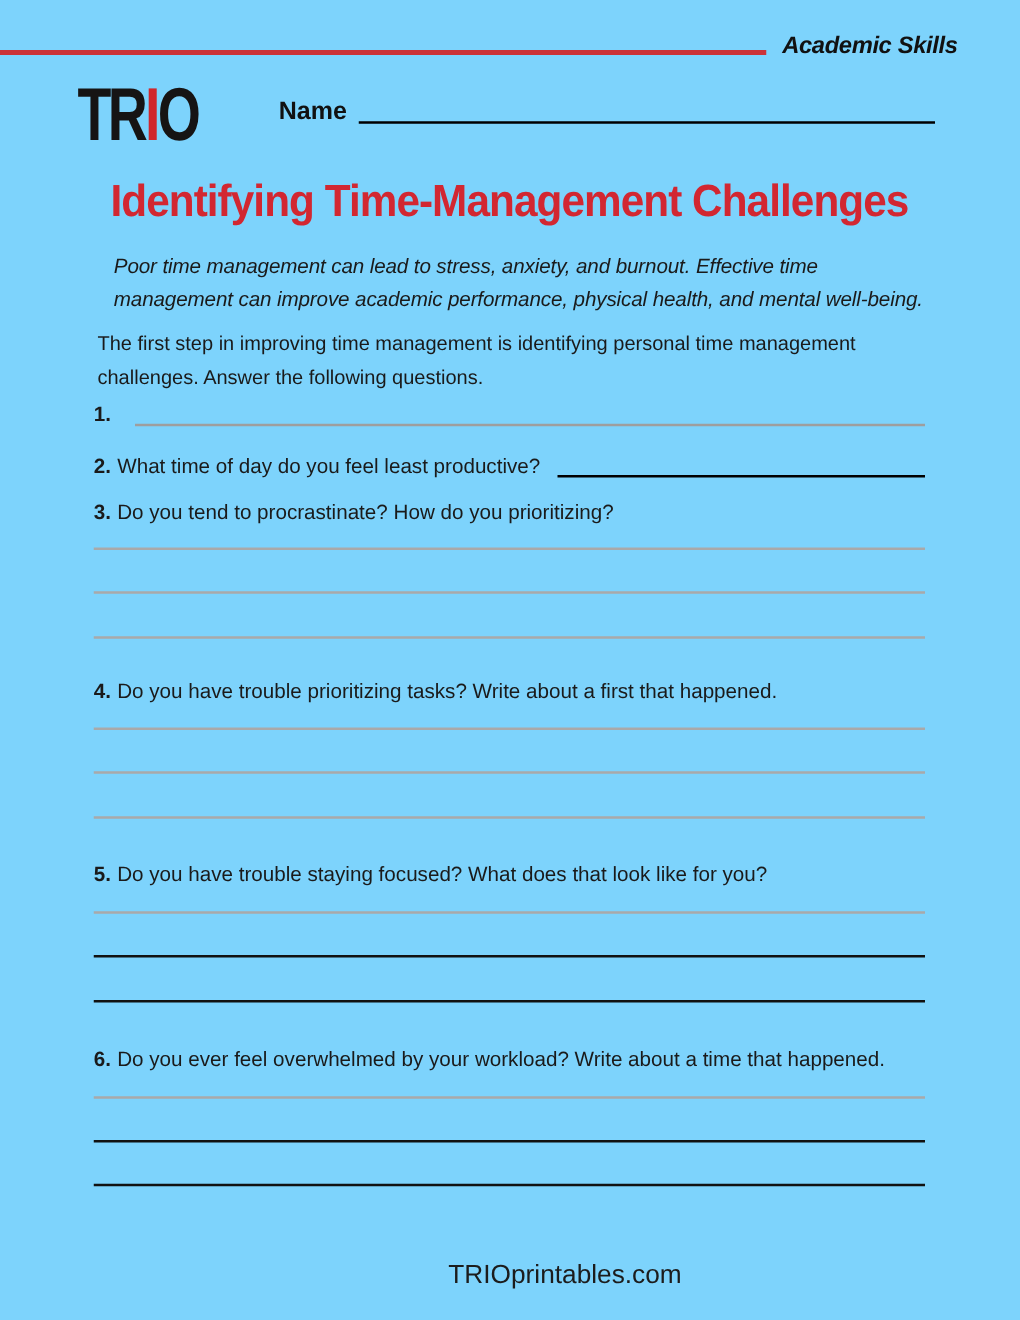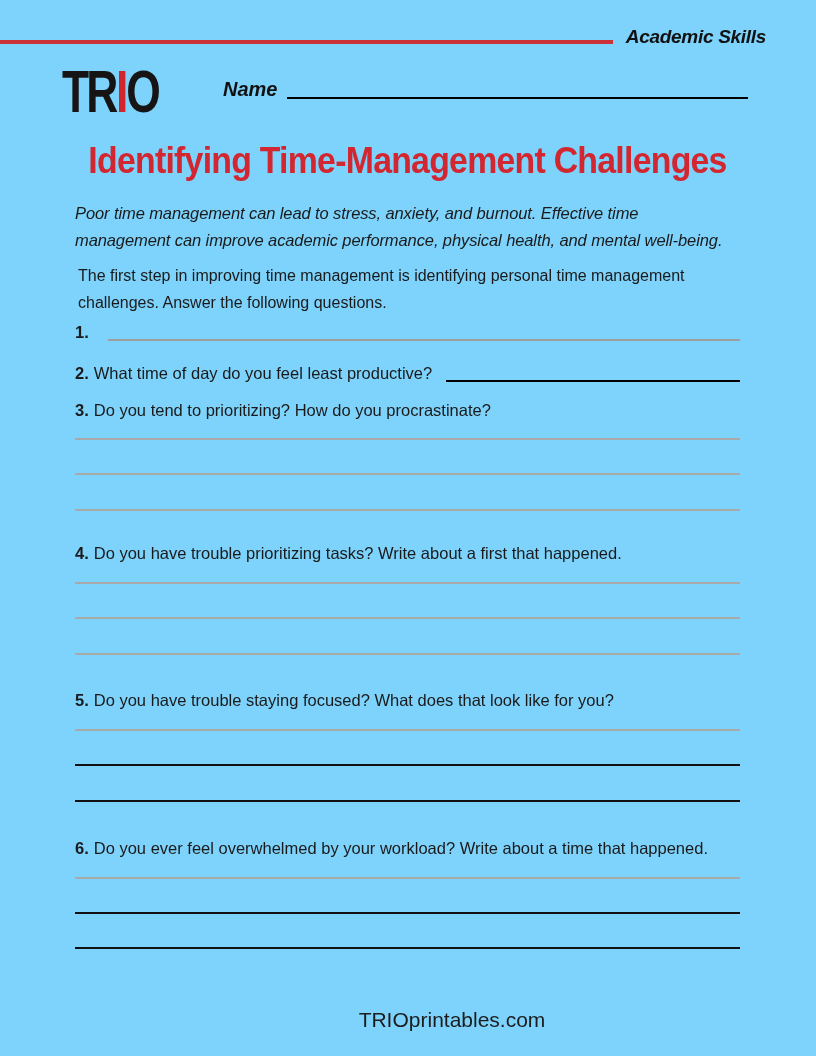--- a/index.html
+++ b/index.html
@@ -28,41 +28,41 @@
   .logo {
     position:absolute; top:62px; left:62px;
     font-size:60px; font-weight:900; letter-spacing:-4px;
     color:#161414; line-height:1;
     transform:scaleX(0.74); transform-origin:left top;
     white-space:nowrap;
   }
   .logo .red-i { color:#d0262c; padding:0 1px; }
   .name-row {
     position:absolute; top:76px; left:223px; right:68px;
-    display:flex; align-items:flex-end;font-style:italic;
+    display:flex; align-items:flex-end;
   }
   .name-label { font-size:20px; font-weight:bold; color:#111; line-height:26px; }
   .name-line {
     flex:1; margin-left:10px; margin-bottom:3px;
     border-bottom:2.5px solid #000000; height:0;
   }
 
   
   .title-wrap { position:absolute; top:140px; left:0; width:100%; text-align:center; }
   .title {
     display:inline-block;
     font-size:36px; font-weight:800; letter-spacing:-0.8px;
     color:#d22731;
     transform:scaleX(0.94); transform-origin:center top;
     white-space:nowrap;
   }
 
   
   .intro-italic {
-    position:absolute; top:200px; left:75px; width:650px;
+    position:absolute; top:200px; left:91px; width:650px;
     font-size:16.5px; font-style:italic; line-height:27px; color:#1a1a1a;
     letter-spacing:-0.1px;
   }
   .intro-body {
     position:absolute; top:262px; left:78px; width:650px;
     font-size:16px; line-height:27px; color:#1a1a1a;
   }
 
   
   .q-row {
@@ -118,21 +118,21 @@
   </div>
 
   <div class="q-row" style="top:363px;">
     <span class="q-num">2.</span>
     <span>What time of day do you feel least productive?</span>
     <span class="q-blank"></span>
   </div>
 
   <div class="q-row" style="top:400px;">
     <span class="q-num">3.</span>
-    <span>Do you tend to prioritizing? How do you procrastinate?</span>
+    <span>Do you tend to procrastinate? How do you prioritizing?</span>
   </div>
   <div class="answer-line gray" style="top:438px;"></div>
   <div class="answer-line gray" style="top:473px;"></div>
   <div class="answer-line gray" style="top:509px;"></div>
 
   <div class="q-row" style="top:543px;">
     <span class="q-num">4.</span>
     <span>Do you have trouble prioritizing tasks? Write about a first that happened.</span>
   </div>
   <div class="answer-line gray" style="top:582px;"></div>

